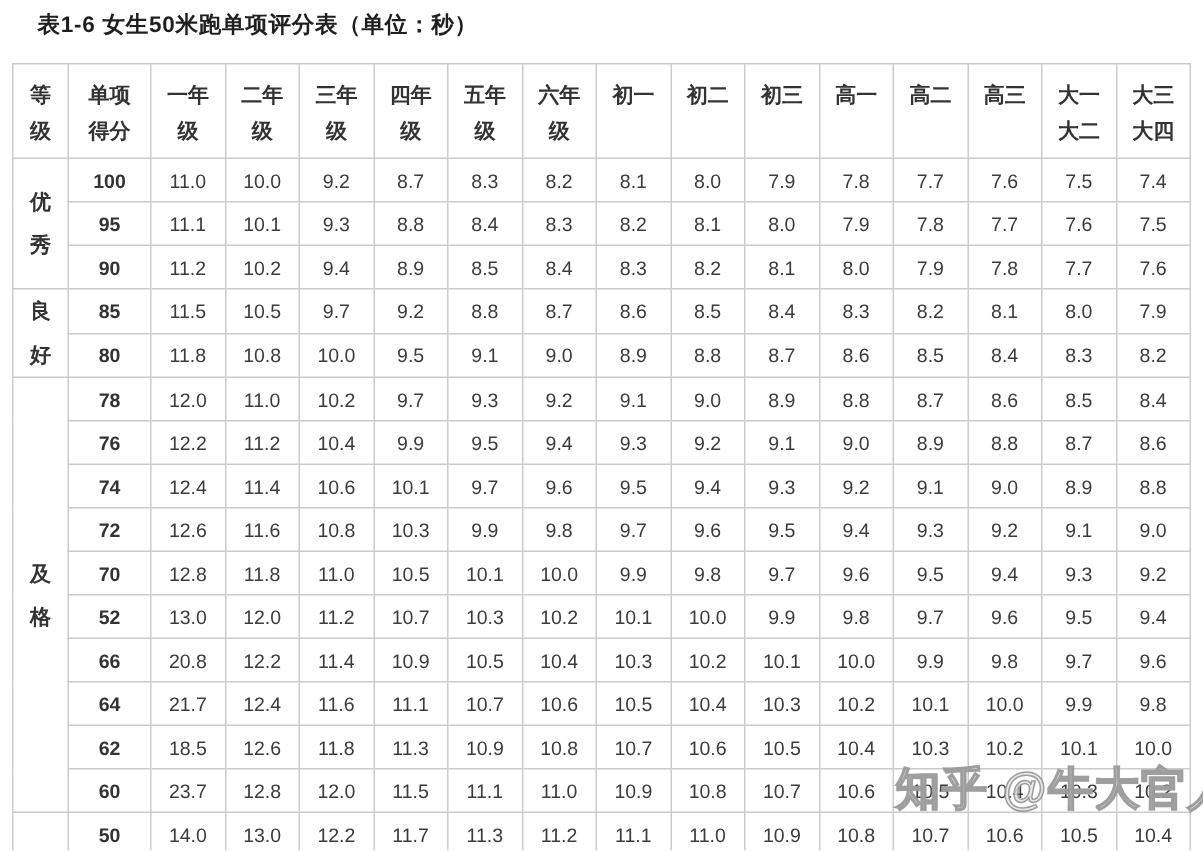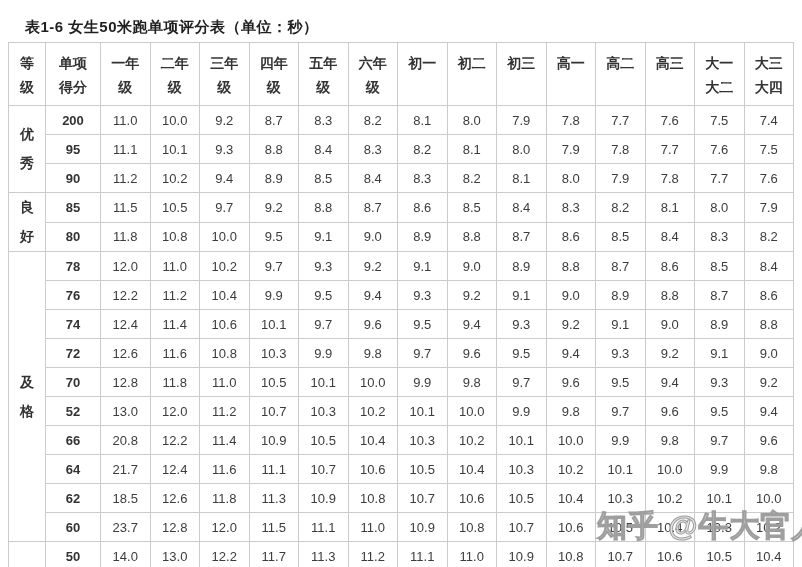--- a/index.html
+++ b/index.html
@@ -7,21 +7,21 @@
     position: relative;
     width: 802px;
     height: 567px;
     overflow: hidden;
     background: #ffffff;
     font-family: "Liberation Sans", sans-serif;
   }
   .title {
     position: absolute;
     left: 25px;
-    top: 18px;
+    top: 7px;
     font-size: 15px;
     font-weight: bold;
     color: #1f1f1f;
     letter-spacing: 0.5px;
     white-space: nowrap;
   }
   table.score-table {
     position: absolute;
     left: 8px;
     top: 42px;
@@ -109,21 +109,21 @@
           <th>大一
 大二</th>
           <th>大三
 大四</th>
         </tr>
     </thead>
     <tbody>
         <tr>
           <td class="grade-cell" rowspan="3">优
 秀</td>
-          <td class="score-cell">200</td>
+          <td class="score-cell">100</td>
           <td class="value-cell">11.0</td>
           <td class="value-cell">10.0</td>
           <td class="value-cell">9.2</td>
           <td class="value-cell">8.7</td>
           <td class="value-cell">8.3</td>
           <td class="value-cell">8.2</td>
           <td class="value-cell">8.1</td>
           <td class="value-cell">8.0</td>
           <td class="value-cell">7.9</td>
           <td class="value-cell">7.8</td>

